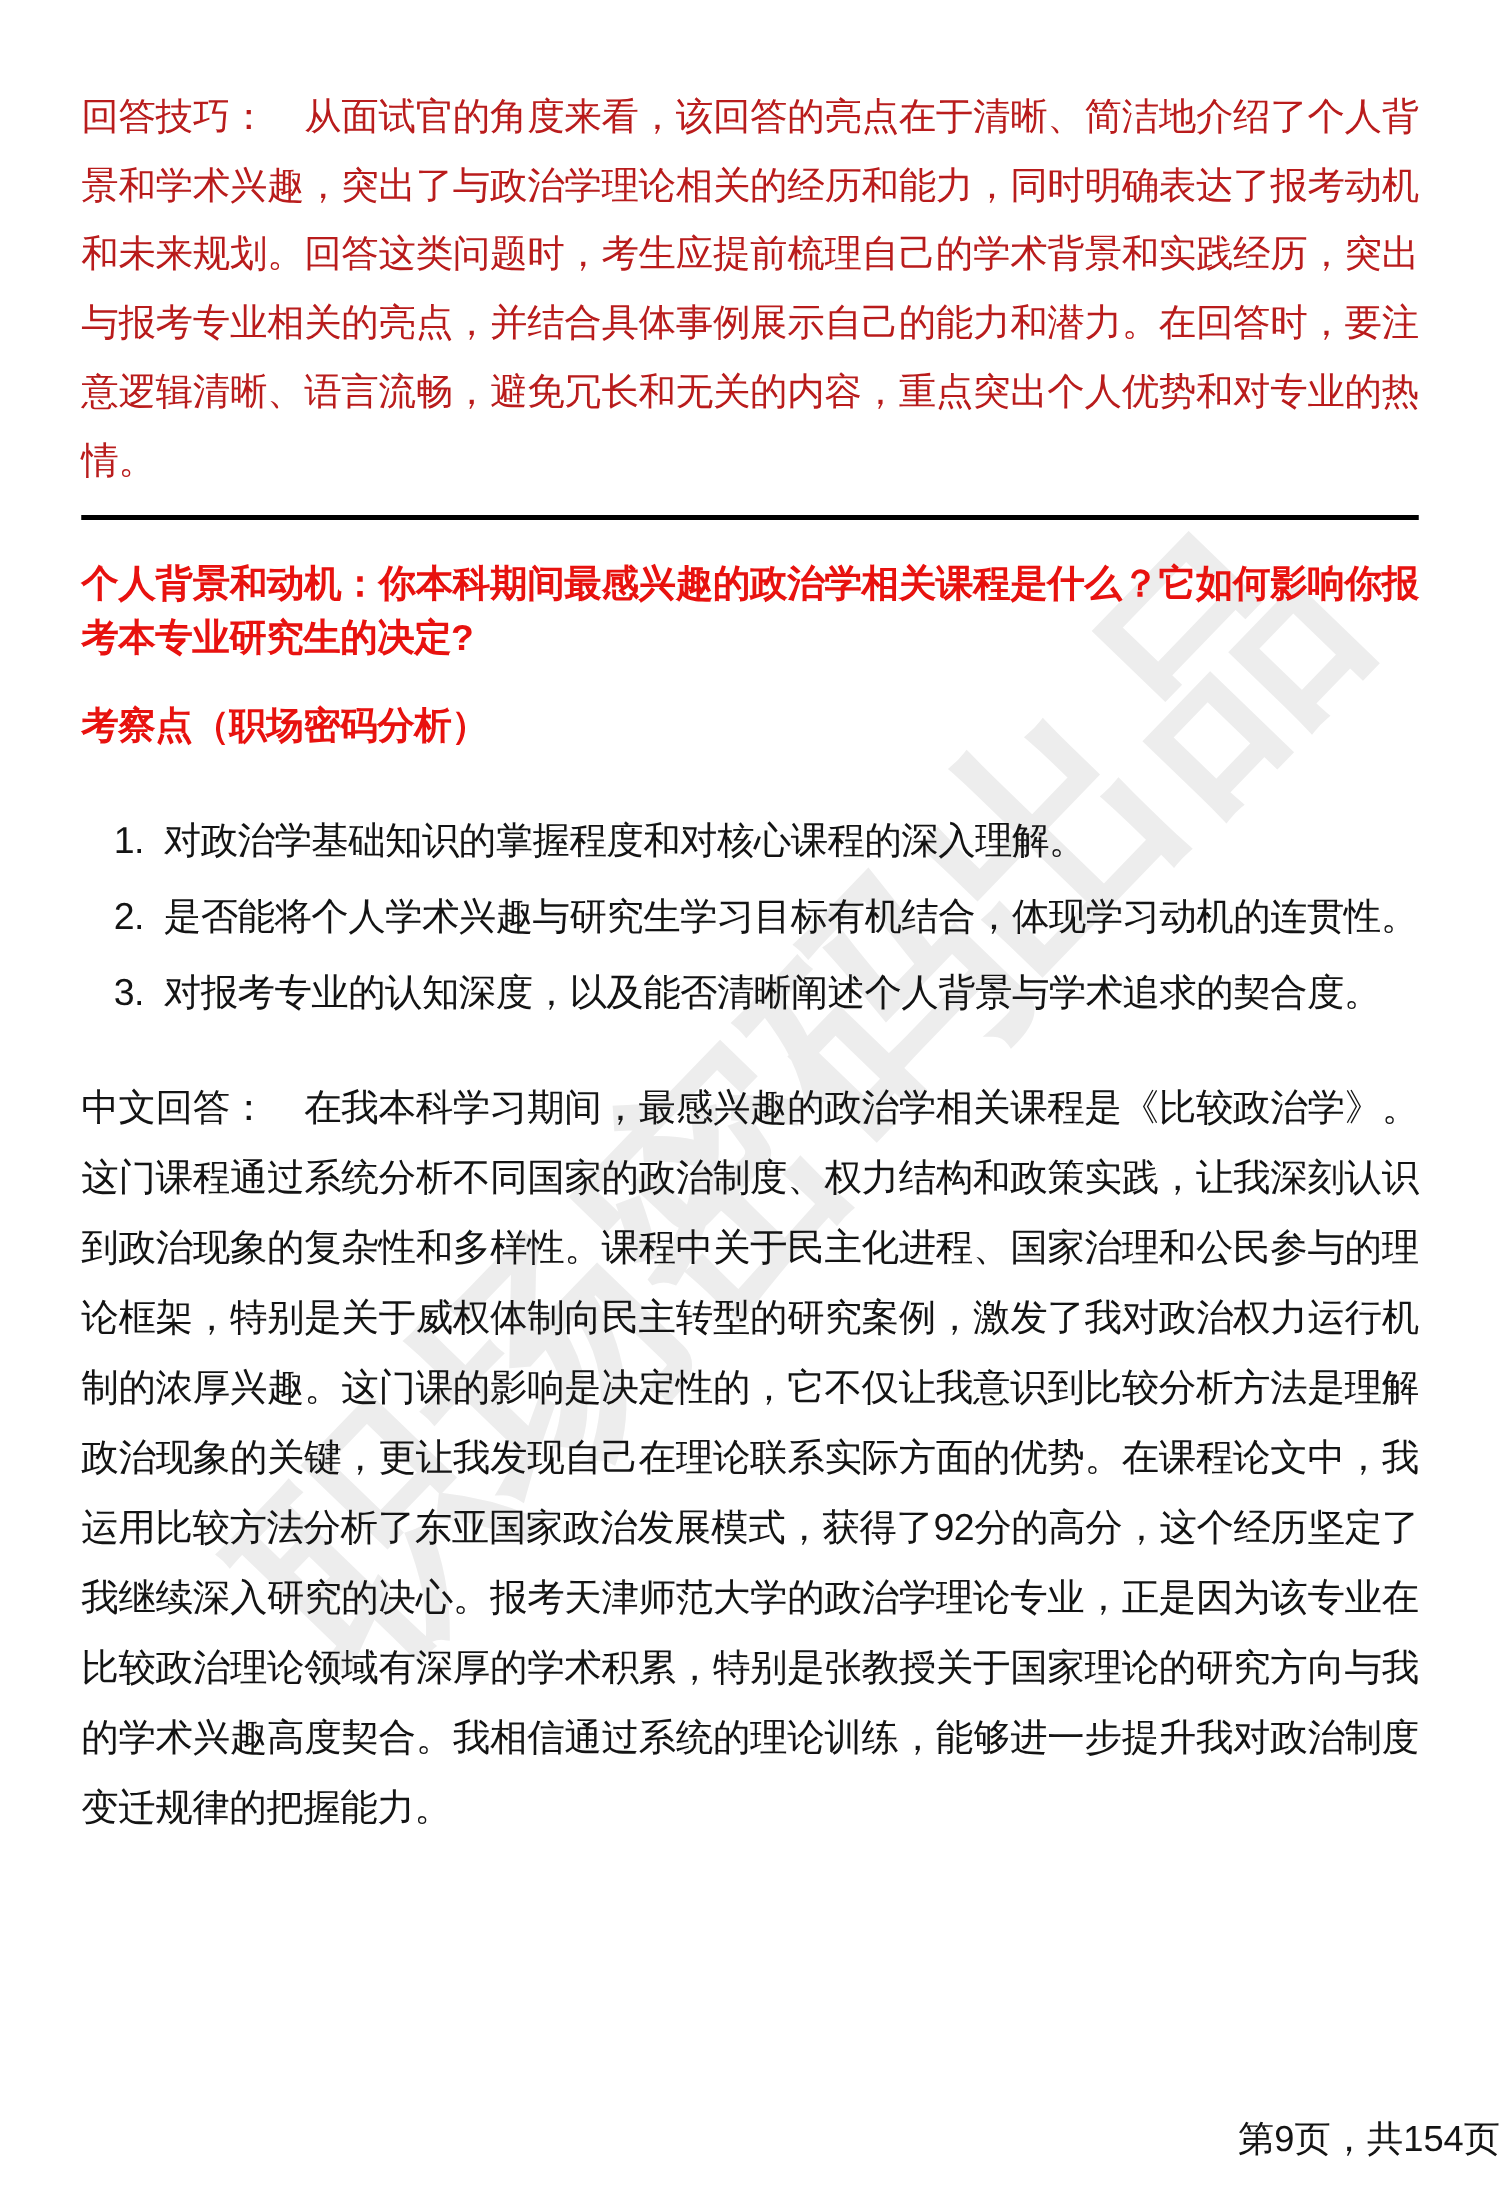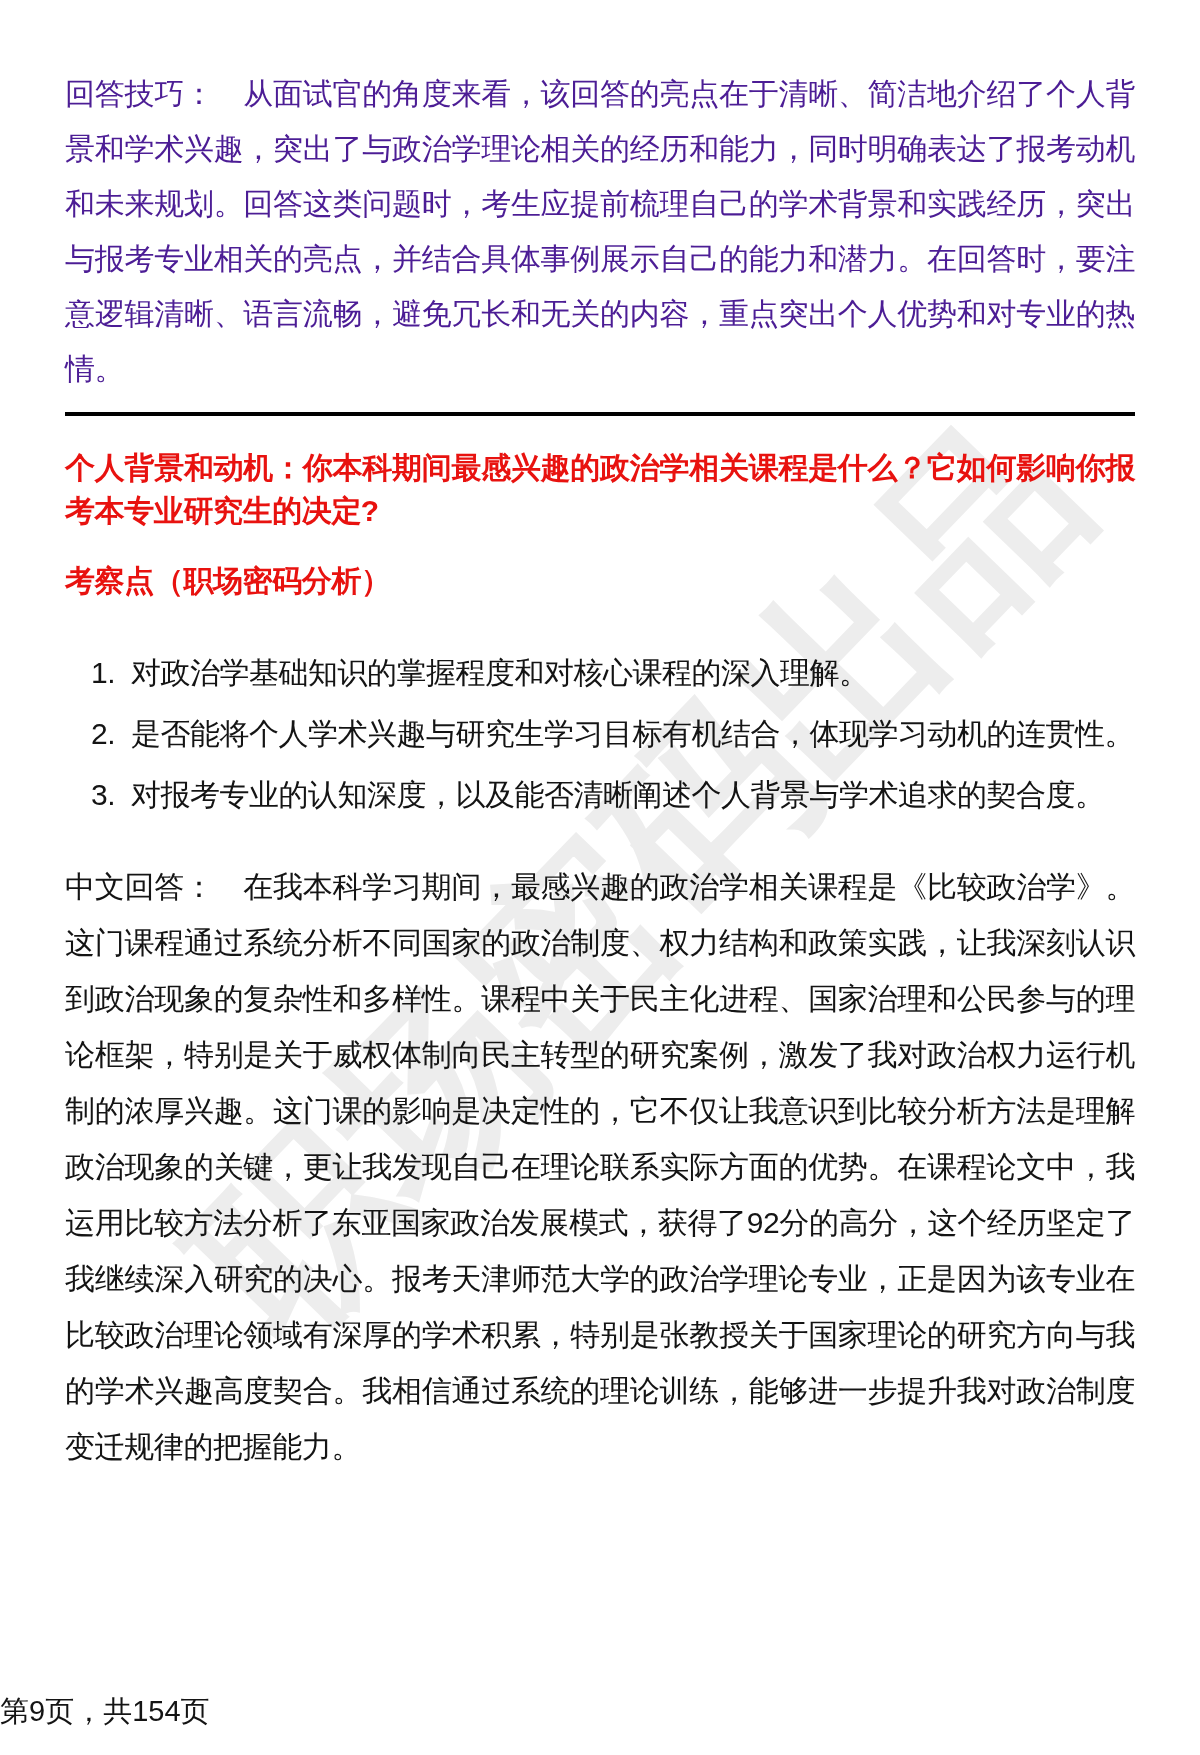--- a/index.html
+++ b/index.html
@@ -74,35 +74,35 @@
   .points .num {
     flex: none;
     width: 40px;
     margin-left: 26px;
   }
   .footer {
     position: absolute;
     left: 0;
     top: 1692px;
     width: 100%;
-    text-align: left;
+    text-align: right;
     font-size: 29px;
     z-index: 1;
   }
 </style>
 </head>
 <body>
 
 <div class="page">
 
   <div class="watermark" style="color: rgb(237, 237, 237);">职场密码出品</div>
 
   <div class="content">
 
-    <p class="para" style="color: #4c1d95;">回答技巧：　从面试官的角度来看，该回答的亮点在于清晰、简洁地介绍了个人背景和学术兴趣，突出了与政治学理论相关的经历和能力，同时明确表达了报考动机和未来规划。回答这类问题时，考生应提前梳理自己的学术背景和实践经历，突出与报考专业相关的亮点，并结合具体事例展示自己的能力和潜力。在回答时，要注意逻辑清晰、语言流畅，避免冗长和无关的内容，重点突出个人优势和对专业的热情。</p>
+    <p class="para" style="color: #b91c1c;">回答技巧：　从面试官的角度来看，该回答的亮点在于清晰、简洁地介绍了个人背景和学术兴趣，突出了与政治学理论相关的经历和能力，同时明确表达了报考动机和未来规划。回答这类问题时，考生应提前梳理自己的学术背景和实践经历，突出与报考专业相关的亮点，并结合具体事例展示自己的能力和潜力。在回答时，要注意逻辑清晰、语言流畅，避免冗长和无关的内容，重点突出个人优势和对专业的热情。</p>
 
     <hr class="divider">
 
     <div class="q-heading" style="color: rgb(232, 18, 15);">个人背景和动机：你本科期间最感兴趣的政治学相关课程是什么？它如何影响你报考本专业研究生的决定?</div>
 
     <div class="sub-heading" style="color: rgb(232, 18, 15); font-family: Liberation Mono, monospace;">考察点（职场密码分析）</div>
 
     <ol class="points" style="color: rgb(20, 20, 20);">
       <li>
         <span class="num">1.</span>

